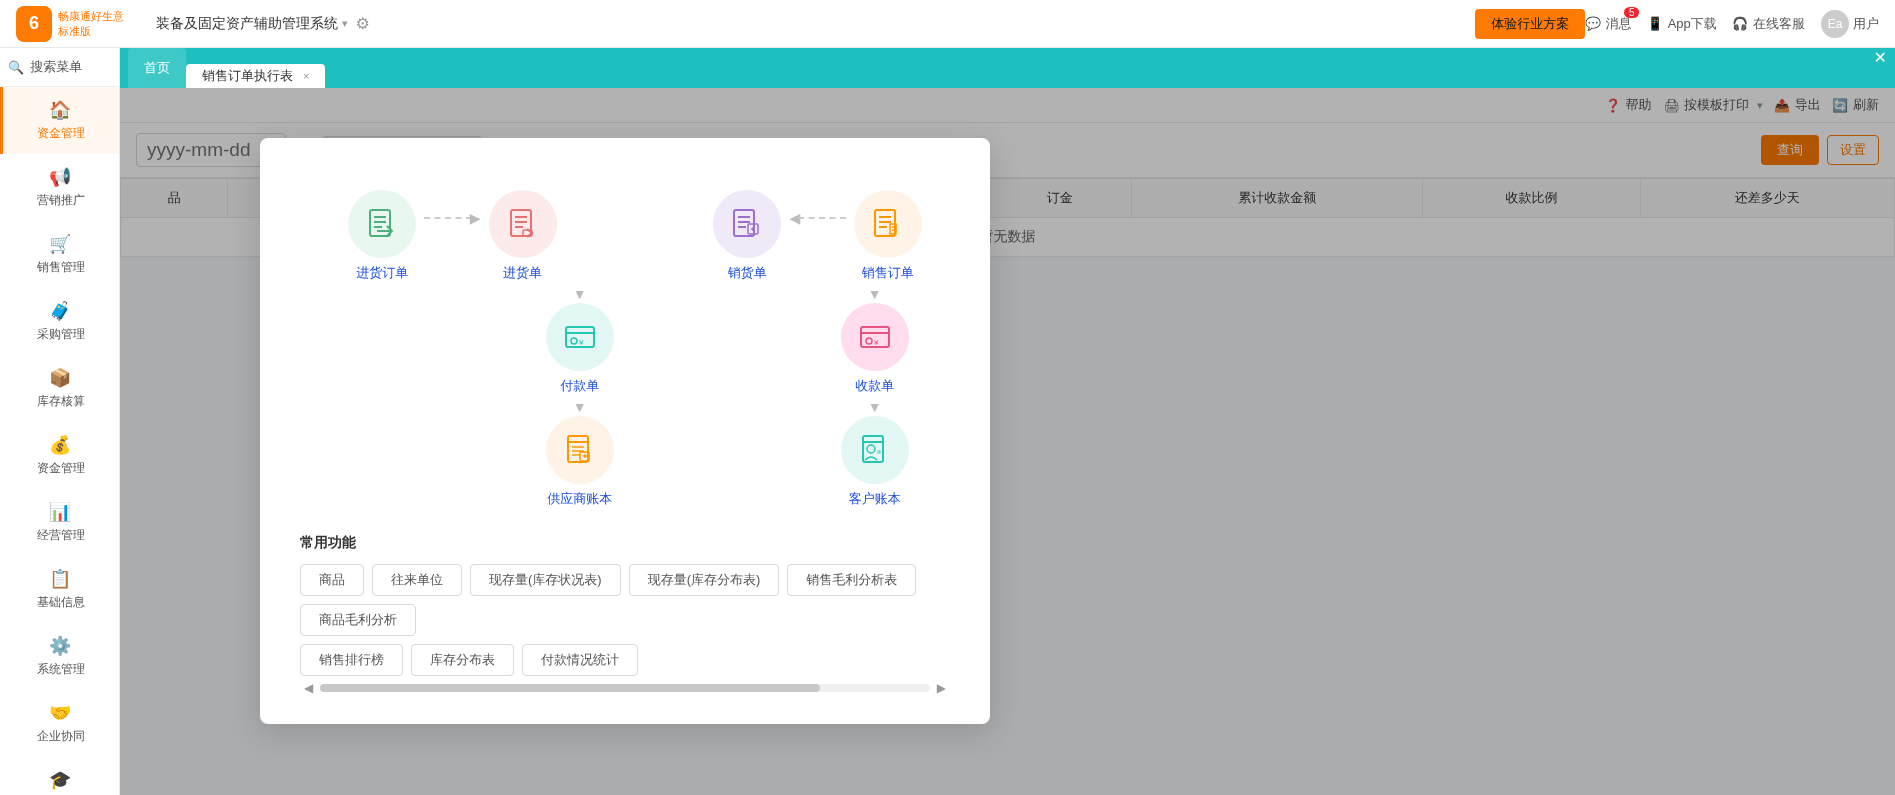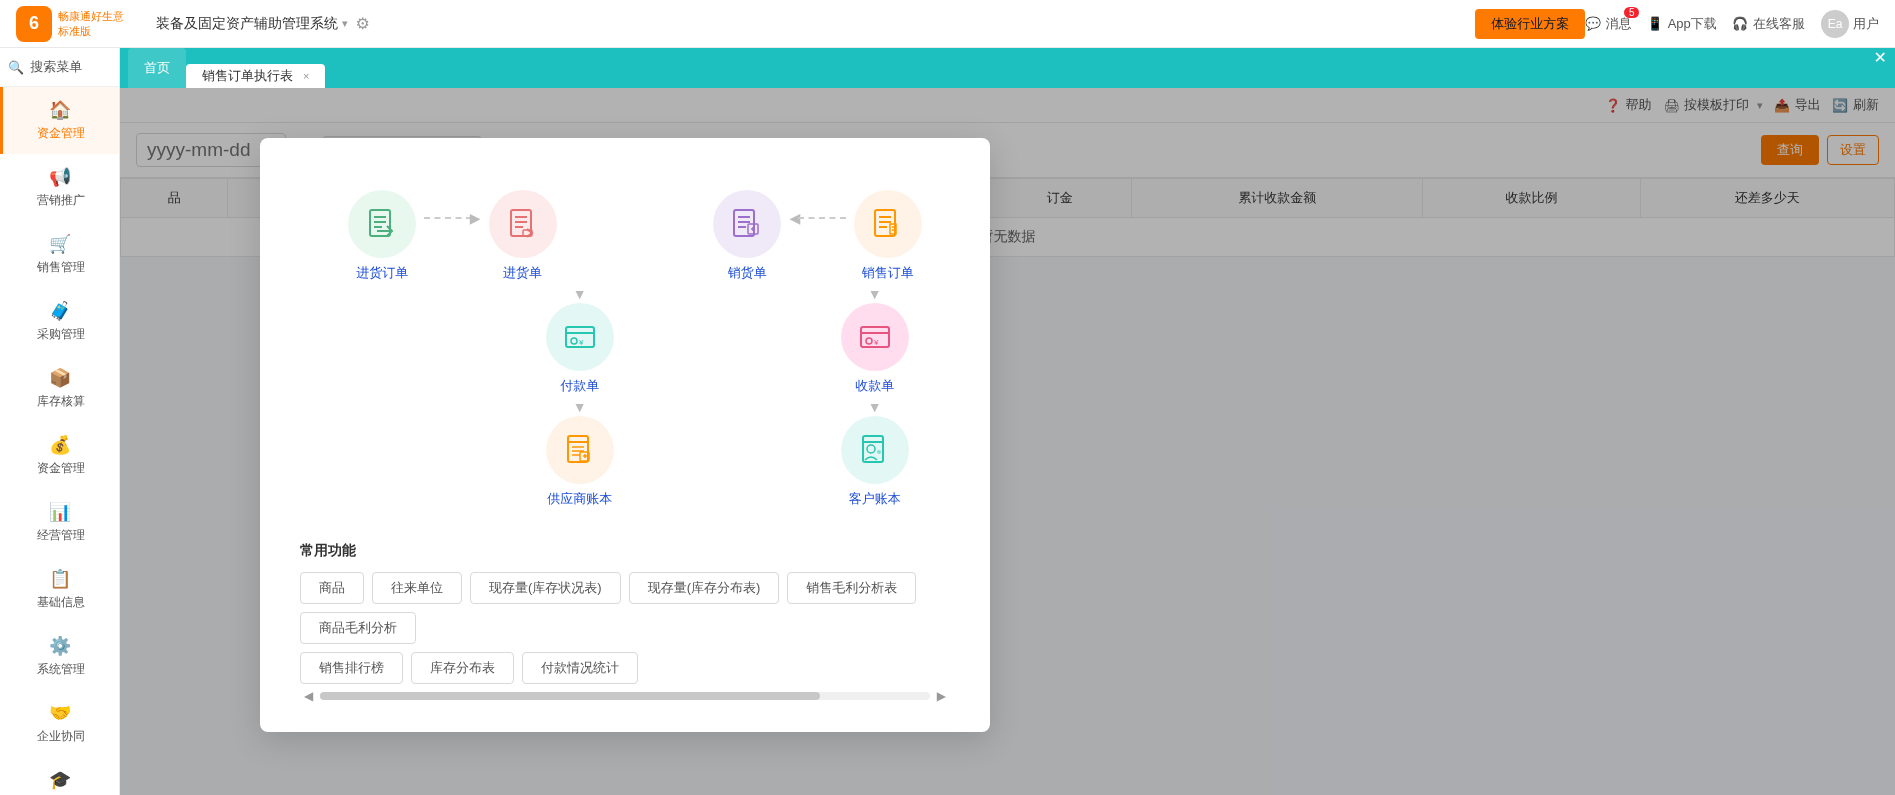--- a/index.html
+++ b/index.html
@@ -62,21 +62,21 @@
     .data-table { width: 100%; border-collapse: collapse; font-size: 13px; }
     .data-table th { background: #fafafa; border: 1px solid #e8e8e8; padding: 10px 12px; color: #333; font-weight: normal; text-align: center; white-space: nowrap; }
     .data-table td { border: 1px solid #e8e8e8; padding: 10px 12px; color: #666; text-align: center; }
     .no-data { text-align: center; padding: 40px; color: #999; font-size: 14px; }
 
     
     .modal-overlay { position: absolute; top: 0; left: 0; right: 0; bottom: 0; background: rgba(0,0,0,0.3); z-index: 200; display: flex; align-items: flex-start; justify-content: flex-start; }
     .modal { background: #fff; border-radius: 8px; width: 730px; padding: 32px 40px; margin: 40px auto; position: relative; box-shadow: 0 8px 32px rgba(0,0,0,0.15); margin-left: 140px; margin-top: 50px; }
 
     
-    .common-functions { margin-top: 24px; }
+    .common-functions { margin-top: 16px; }
     .common-functions-title { font-size: 14px; color: #333; margin-bottom: 12px; font-weight: bold; }
     .function-btns { display: flex; flex-wrap: wrap; gap: 8px; }
     .function-btn { border: 1px solid #d9d9d9; background: #fff; border-radius: 4px; padding: 6px 18px; font-size: 13px; color: #555; cursor: pointer; }
 
     
     .gear-btn { background: none; border: none; cursor: pointer; color: #999; font-size: 16px; margin-left: 8px; }
 
     
     .dropdown-arrow { color: #999; font-size: 11px; margin-left: 4px; }
 

